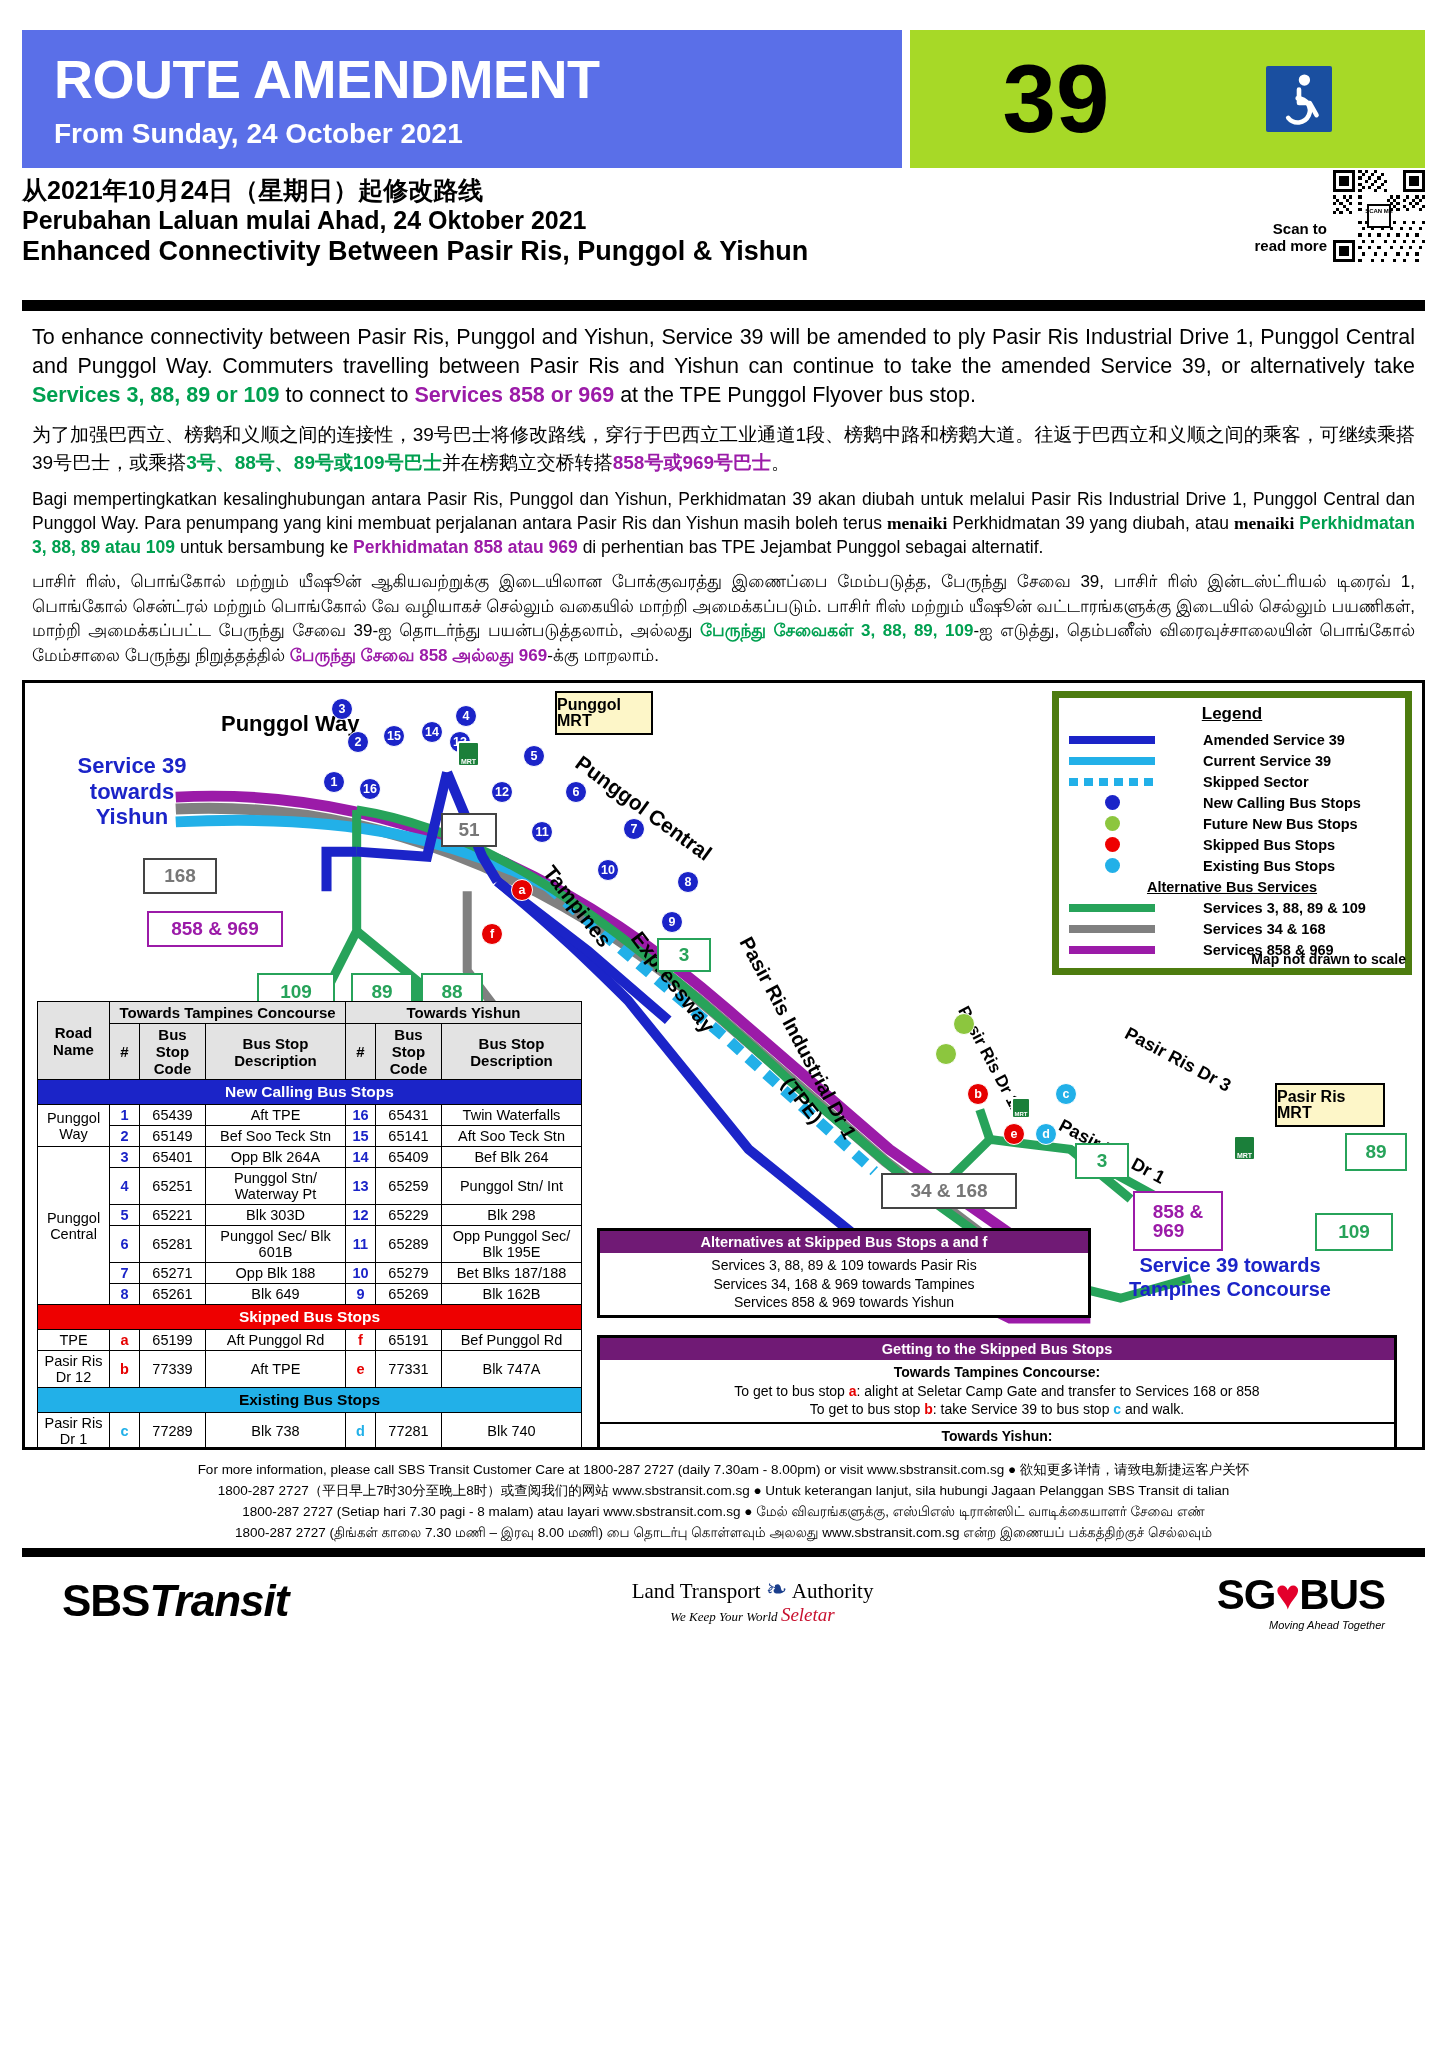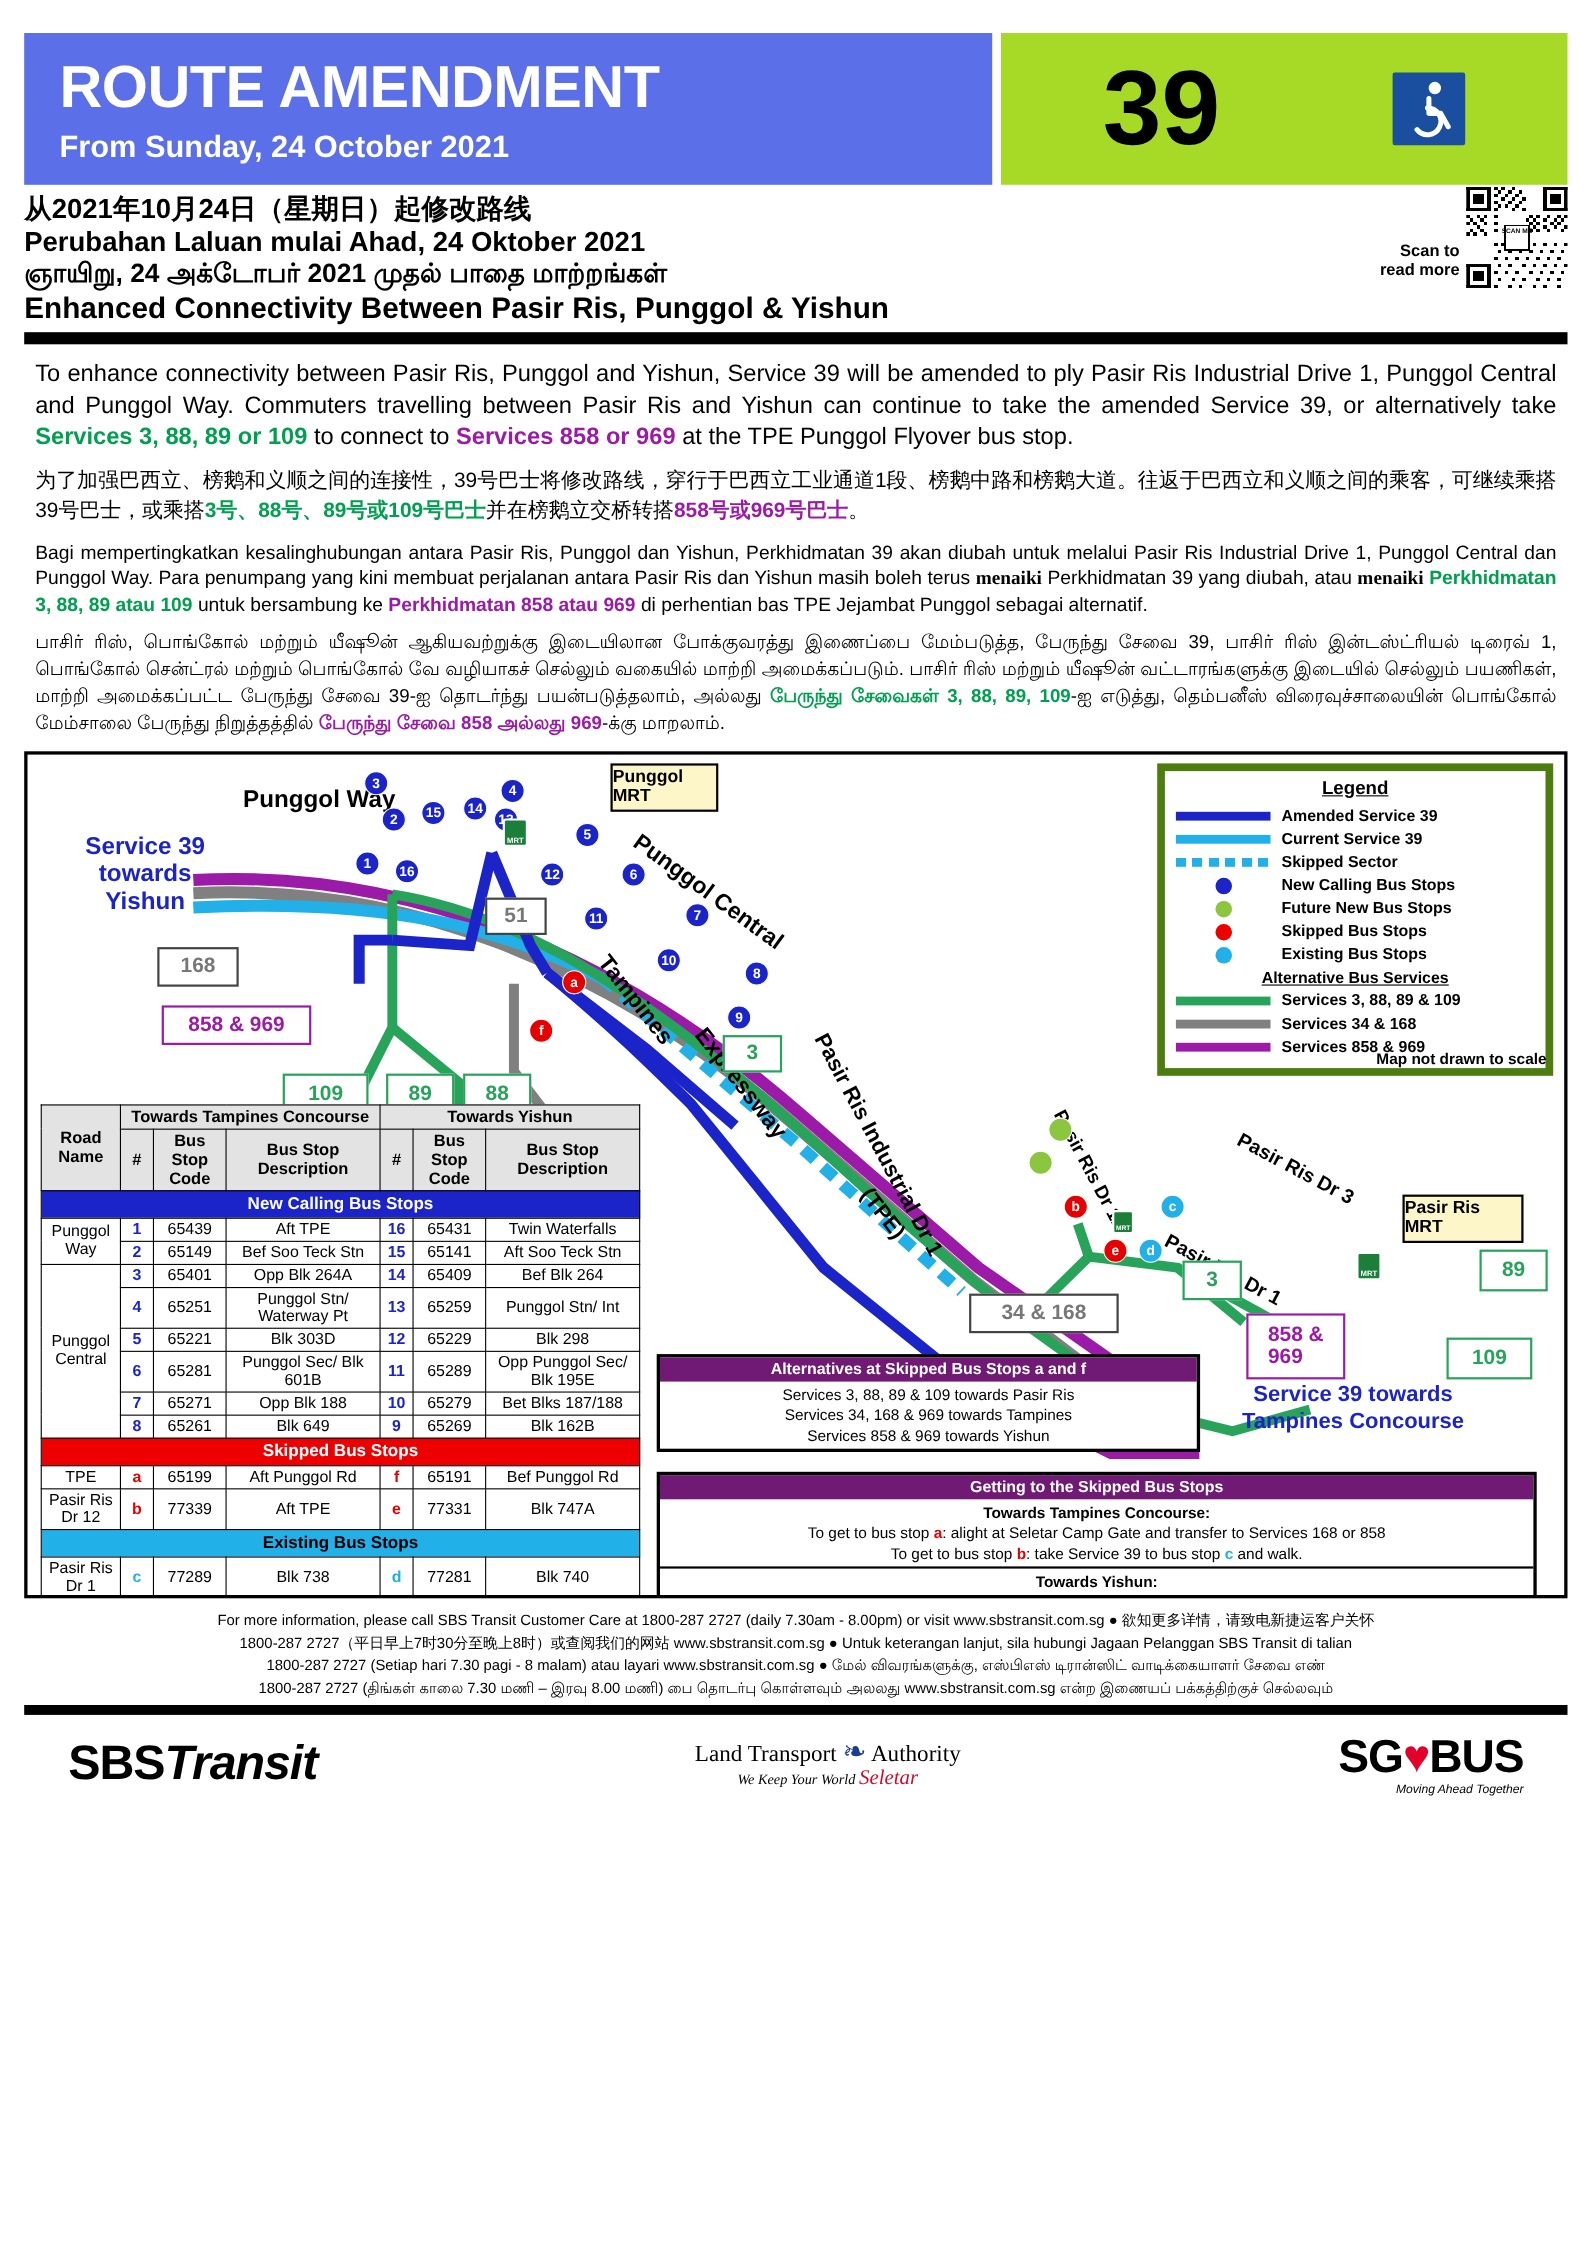--- a/index.html
+++ b/index.html
@@ -60,21 +60,21 @@
     background:#fff; overflow:hidden;
   }
   .mapsvg { position:absolute; inset:0; width:100%; height:100%; }
 
   .lgd {
     position:absolute; right:10px; top:8px; width:360px; background:#fff;
     border:7px solid #4d7c0f; padding:6px 10px 8px 10px;
   }
   .lgd-t { text-align:center; font-weight:bold; font-size:17px; text-decoration:underline; margin-bottom:5px;}
   .lgd-row { display:flex; align-items:center; gap:10px; height:21px; }
-  .lgd-lbl { font-size:14.5px; font-weight:bold; }
+  .lgd-lbl { font-size:14.5px; font-weight:bold;margin-left:38px; }
   .sw { width:86px; height:8px; flex:0 0 86px; }
   .sw-dot { width:86px; flex:0 0 86px; display:flex; justify-content:center; }
   .dot { width:15px; height:15px; border-radius:50%; }
   .dashline { width:86px; height:8px; background:repeating-linear-gradient(90deg,#22b0e8 0 9px,transparent 9px 15px); }
   .lgd-sub { font-size:14.5px; font-weight:bold; text-decoration:underline; text-align:center; margin:3px 0 2px 0; }
   .notscale { position:absolute; right:16px; top:268px; font-size:14px; font-weight:bold; }
 
   
   .mlbl { position:absolute; font-weight:bold; }
   .chip {
@@ -146,21 +146,20 @@
             <path d="M12 34a9 9 0 1 0 7-14.6" stroke="#fff" stroke-width="3.4" fill="none" stroke-linecap="round"></path>
             <path d="M20 13v10h8l5 9" stroke="#fff" stroke-width="3.4" fill="none" stroke-linecap="round" stroke-linejoin="round"></path>
           </svg>
       </div>
     </div>
   </div>
 
   <div class="mlang">
     <div class="ln l-zh">从2021年10月24日（星期日）起修改路线</div>
     <div class="ln l-ms">Perubahan Laluan mulai Ahad, 24 Oktober 2021</div>
-    <div class="ln l-ta">ஞாயிறு, 24 அக்டோபர் 2021 முதல் பாதை மாற்றங்கள்</div>
     <div class="ln l-en">Enhanced Connectivity Between Pasir Ris, Punggol &amp; Yishun</div>
     <div class="qr-wrap">
       <div class="scanlbl">
         <div>Scan to</div>
         <div>read more</div>
       </div>
       <div class="qr">
         <svg viewBox="0 0 29 29" width="92" height="92" shape-rendering="crispEdges">
           <rect width="29" height="29" fill="#fff"></rect>
           <g fill="#000">

